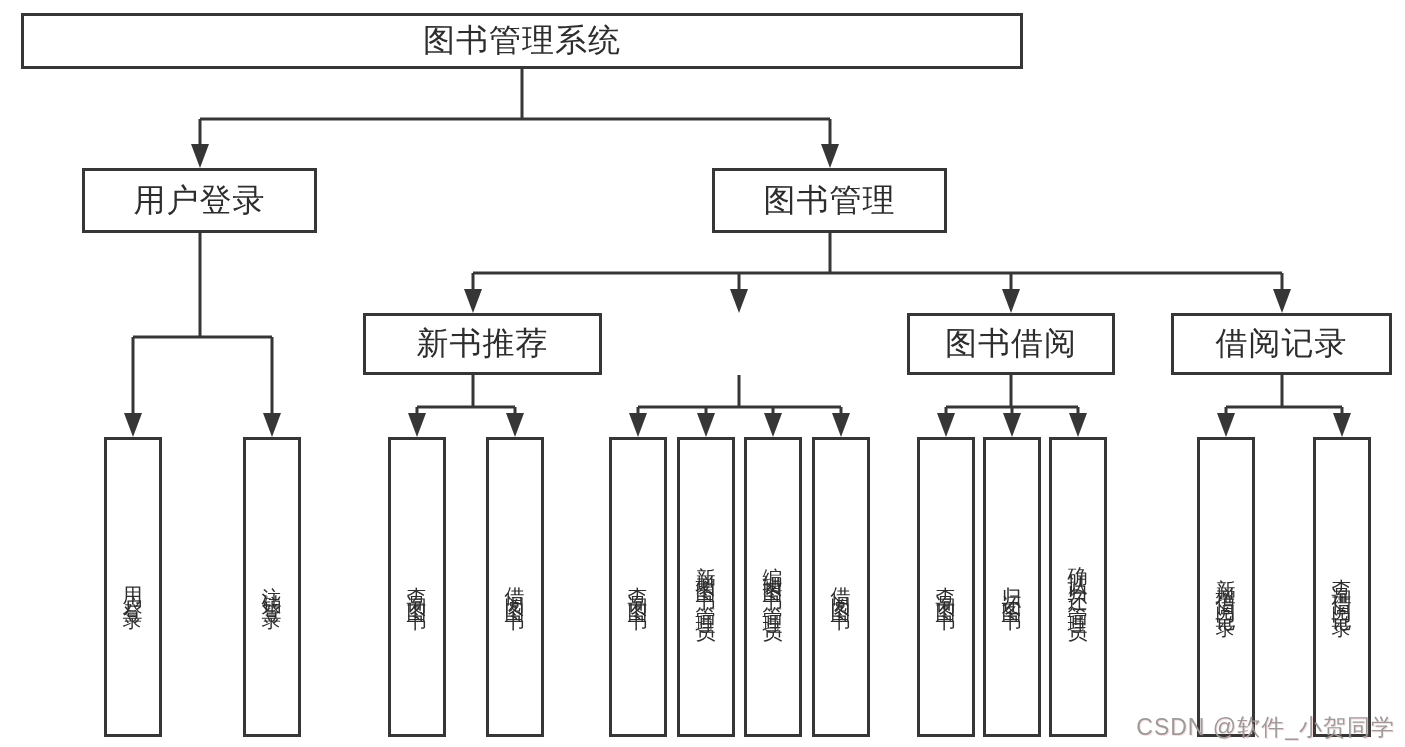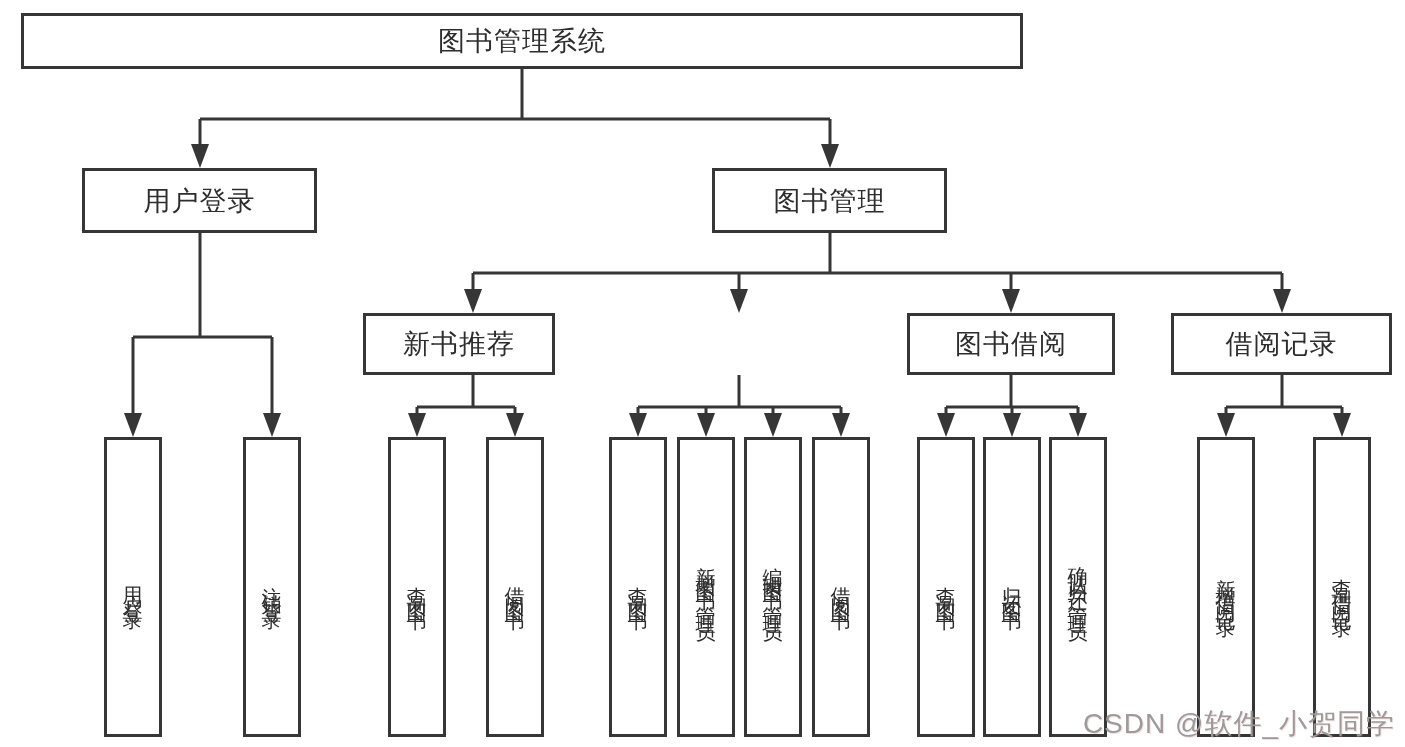--- a/index.html
+++ b/index.html
@@ -15,39 +15,39 @@
     position:absolute;
     box-sizing:border-box;
     border:3px solid #363636;
     background:#ffffff;
     display:flex;
     align-items:center;
     justify-content:center;
     color:#2d2d2d;
   }
   .hbox{
-    font-size:27px;
+    font-size:32px;
     letter-spacing:1px;
     white-space:nowrap;
   }
   .vbox{
     width:58px;
     top:437px;
     height:300px;
     font-size:20px;
     letter-spacing:8px;
     writing-mode:vertical-rl;
     text-orientation:mixed;
     line-height:1;
   }
   .watermark{
     position:absolute;
     right:10px;
     bottom:4px;
-    font-size:28px;
+    font-size:23px;
     color:#9b9b9b;
     letter-spacing:1px;
     text-shadow:1px 1px 0 rgba(230,120,120,0.25);
     white-space:nowrap;
   }
 </style>
 </head>
 <body>
 
 <div class="canvas">
@@ -90,21 +90,21 @@
       <polygon points="1217,413 1235,413 1226,437"></polygon>
       <polygon points="1333,413 1351,413 1342,437"></polygon>
     </g>
   </svg>
 
   <div class="box hbox" style="left:21px;top:13px;width:1002px;height:56px;">图书管理系统</div>
 
   <div class="box hbox" style="left:82px;top:168px;width:235px;height:65px;">用户登录</div>
   <div class="box hbox" style="left:712px;top:168px;width:235px;height:65px;">图书管理</div>
 
-  <div class="box hbox" style="left:363px;top:313px;width:192px;height:62px;">新书推荐</div>
+  <div class="box hbox" style="left:363px;top:313px;width:239px;height:62px;">新书推荐</div>
   <div class="box hbox" style="left:907px;top:313px;width:208px;height:62px;">图书借阅</div>
   <div class="box hbox" style="left:1171px;top:313px;width:221px;height:62px;">借阅记录</div>
 
   <div class="box vbox" style="left:104px;">用户登录</div>
   <div class="box vbox" style="left:243px;">注销登录</div>
 
   <div class="box vbox" style="left:388px;">查询图书</div>
   <div class="box vbox" style="left:486px;">借阅图书</div>
 
   <div class="box vbox" style="left:609px;">查询图书</div>

